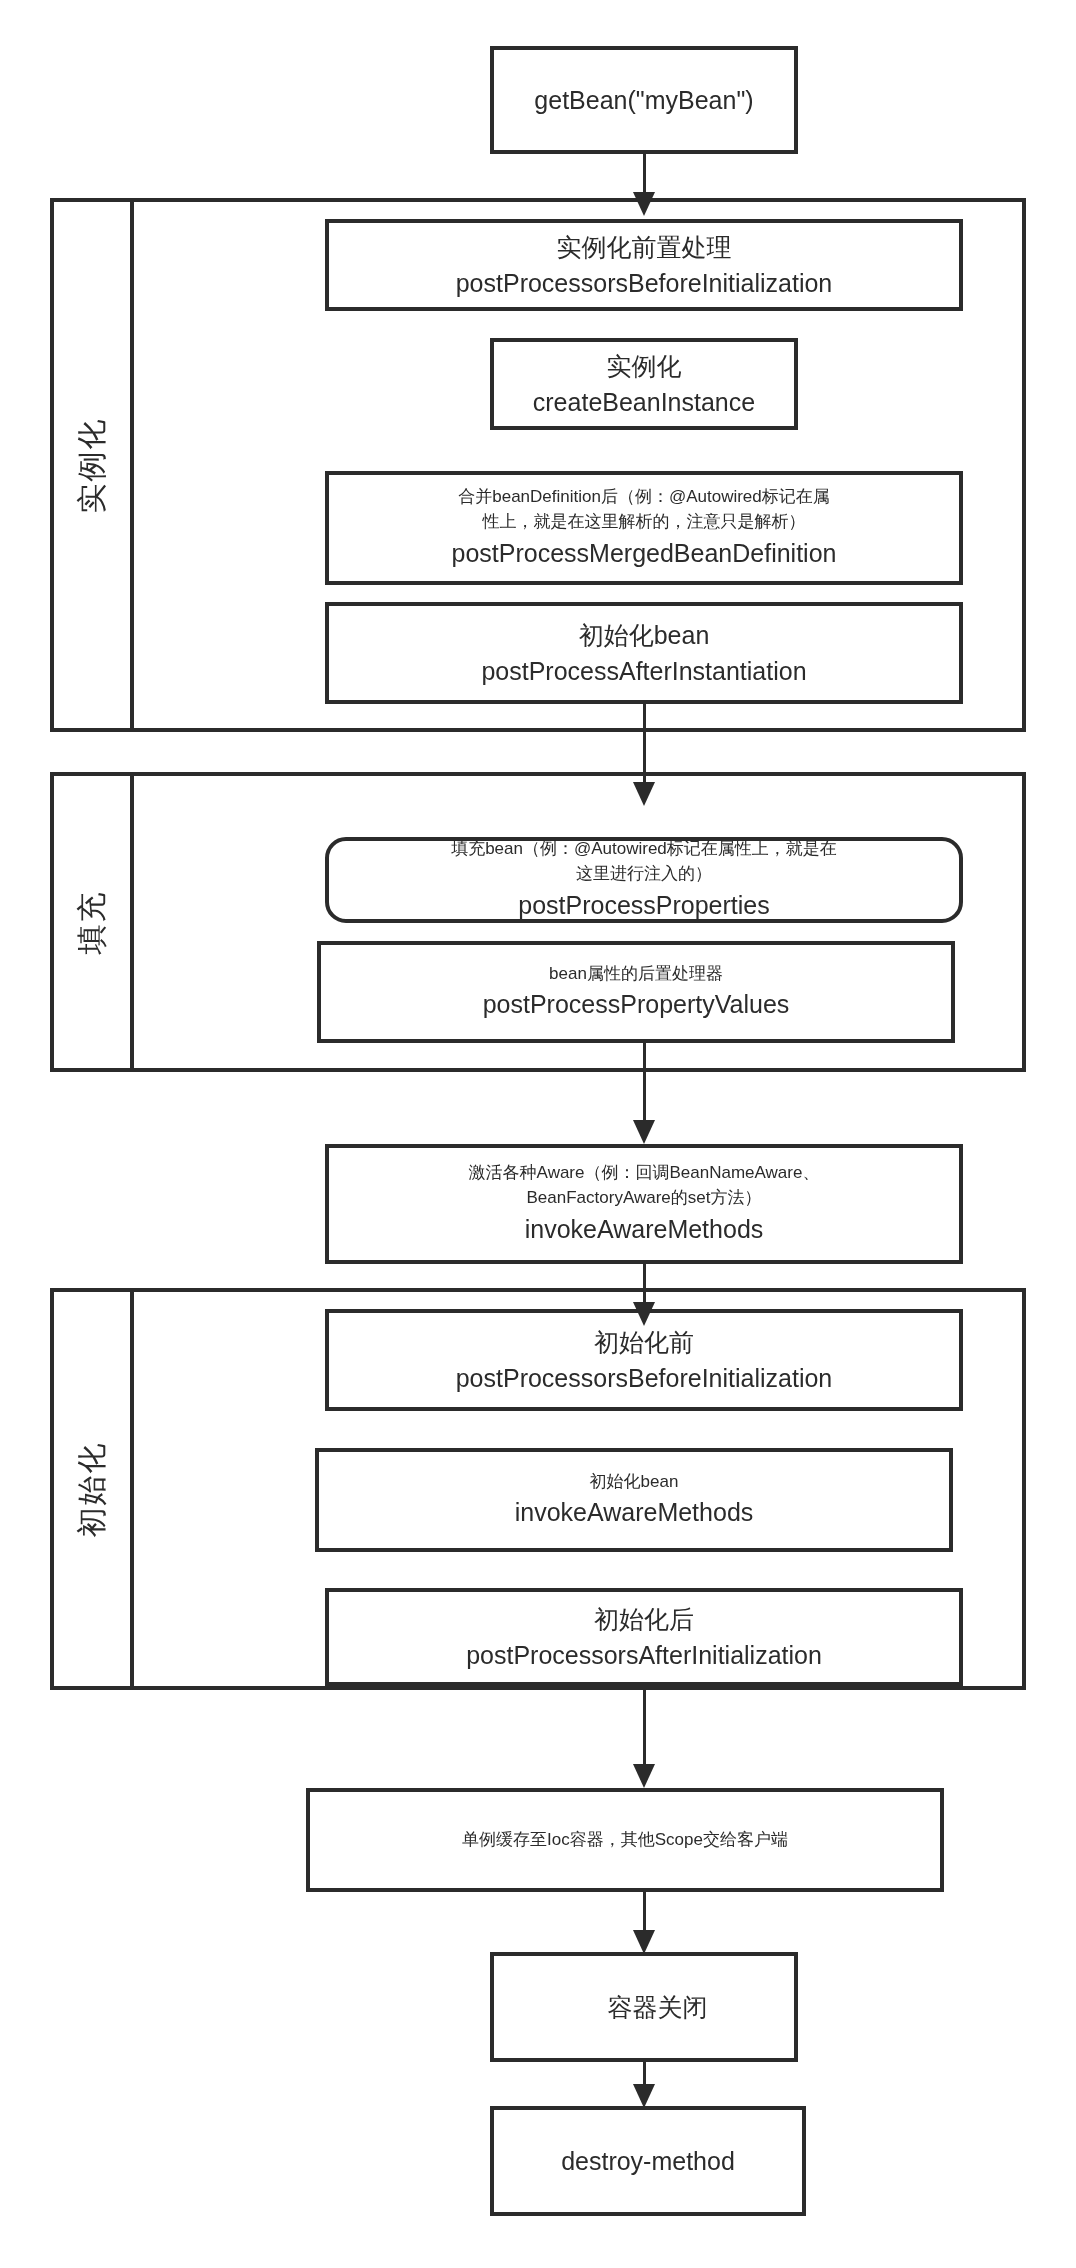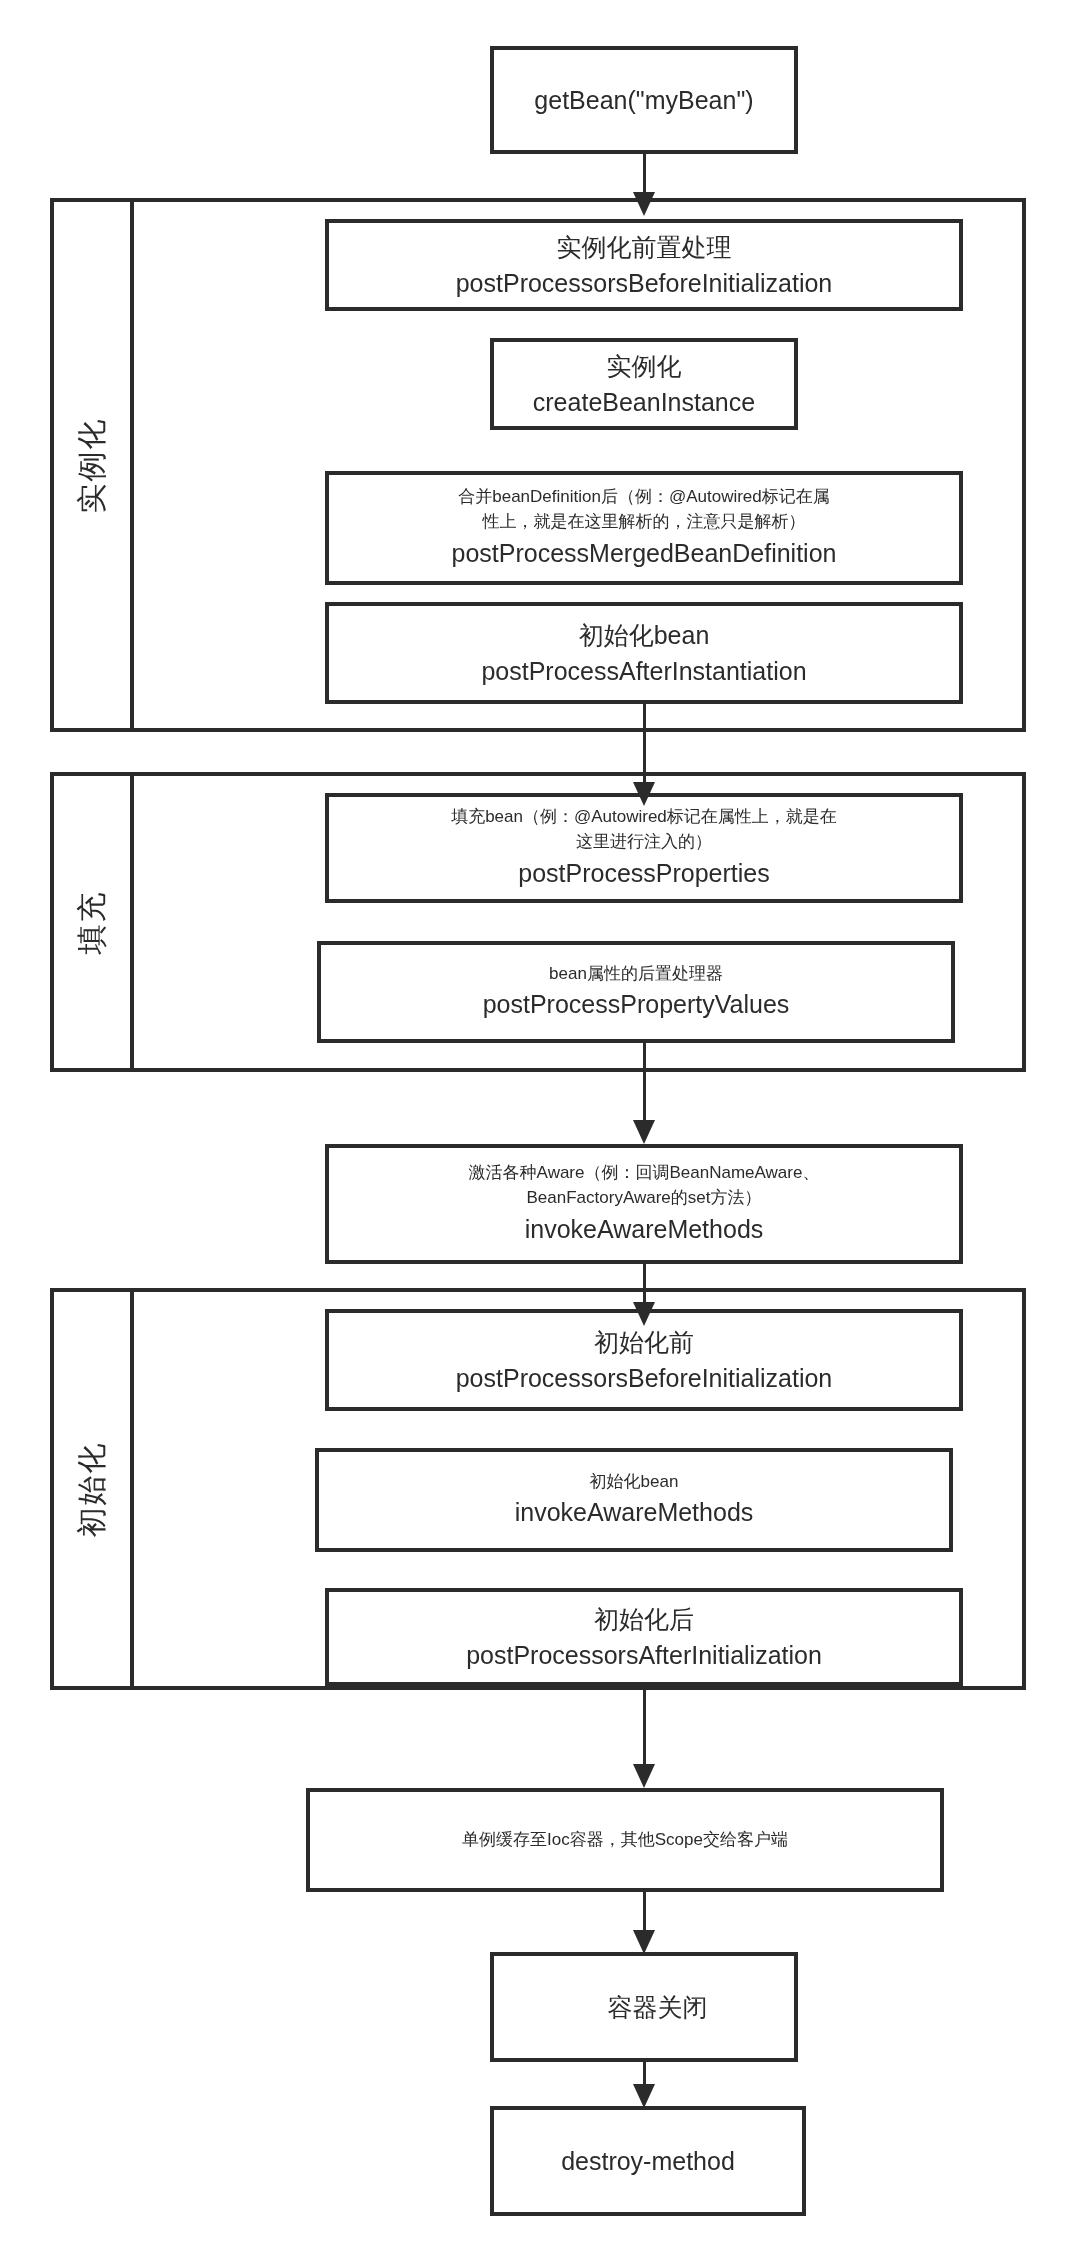--- a/index.html
+++ b/index.html
@@ -156,21 +156,21 @@
     <div class="shaft" style="height:80px;"></div>
     <div class="head"></div>
   </div>
 
   <div class="group" style="left:50px; top:772px; width:976px; height:300px;">
     <div class="group-label-col">
       <span class="rot">填充</span>
     </div>
   </div>
 
-  <div class="node" style="left:325px; top:793px; width:638px; height:110px;">
+  <div class="node" style="left:325px; top:837px; width:638px; height:86px;border-radius:21px;">
     <span class="lines">
       <span class="line line-mix">填充bean（例：@Autowired标记在属性上，就是在</span>
       <span class="line line-mix">这里进行注入的）</span>
       <span class="line line-en">postProcessProperties</span>
     </span>
   </div>
 
   <div class="node" style="left:317px; top:941px; width:638px; height:102px;">
     <span class="lines">
       <span class="line line-mix">bean属性的后置处理器</span>

